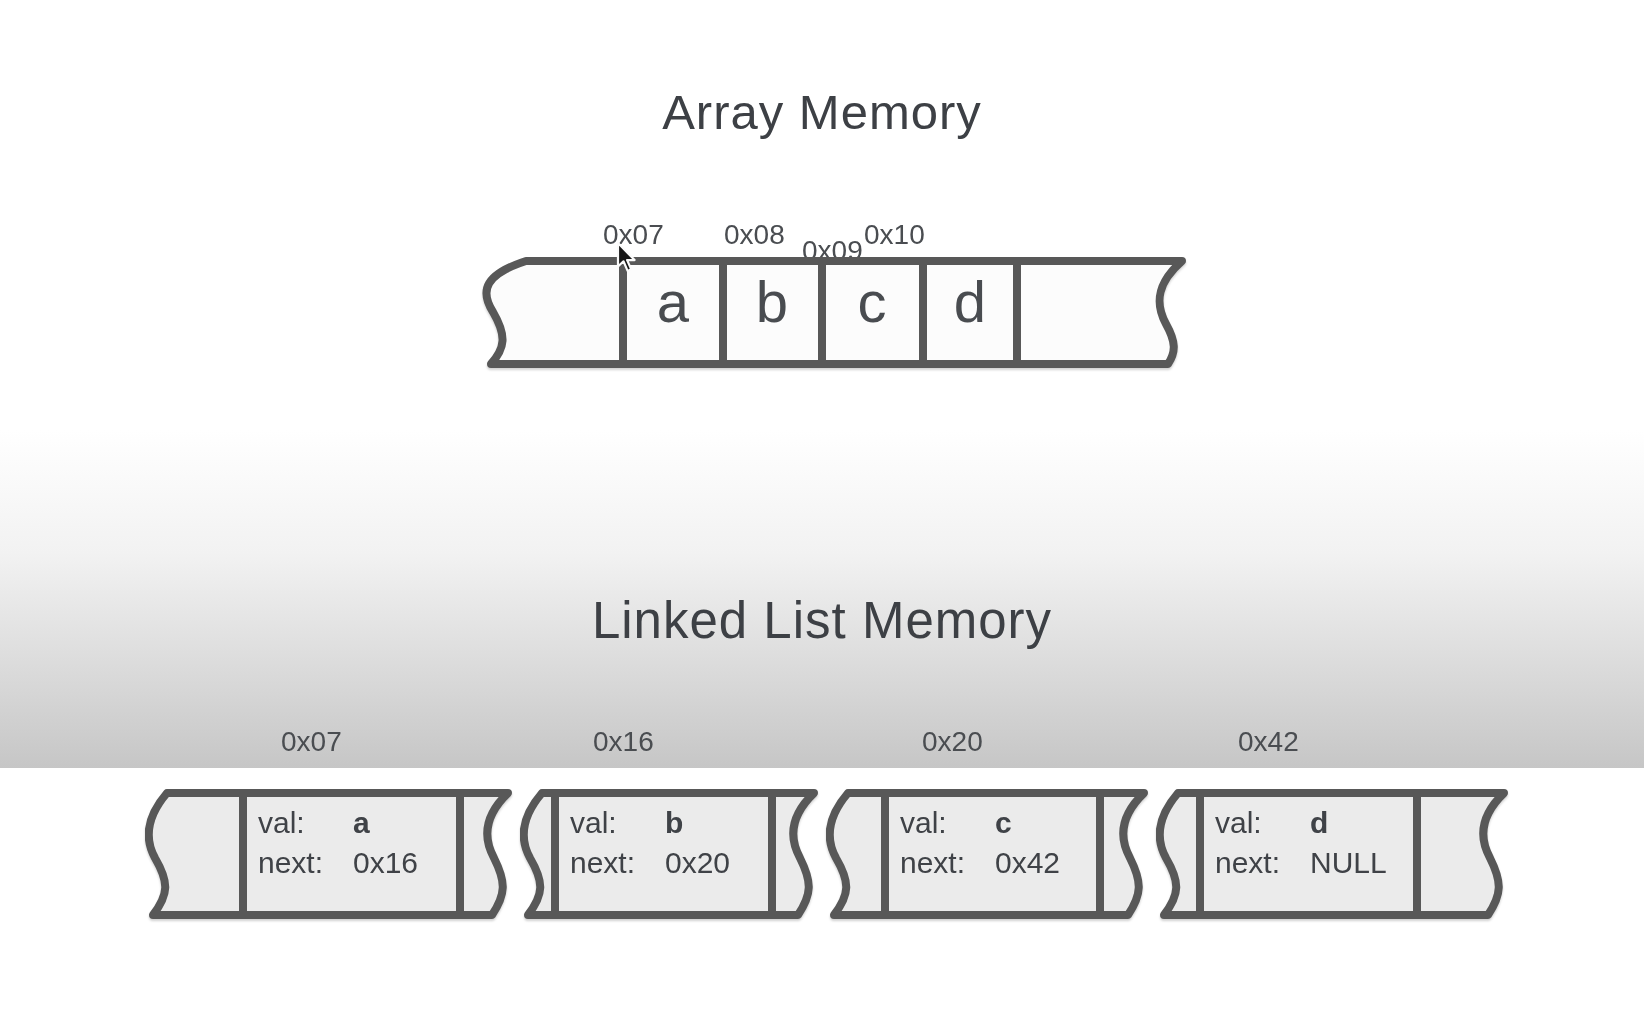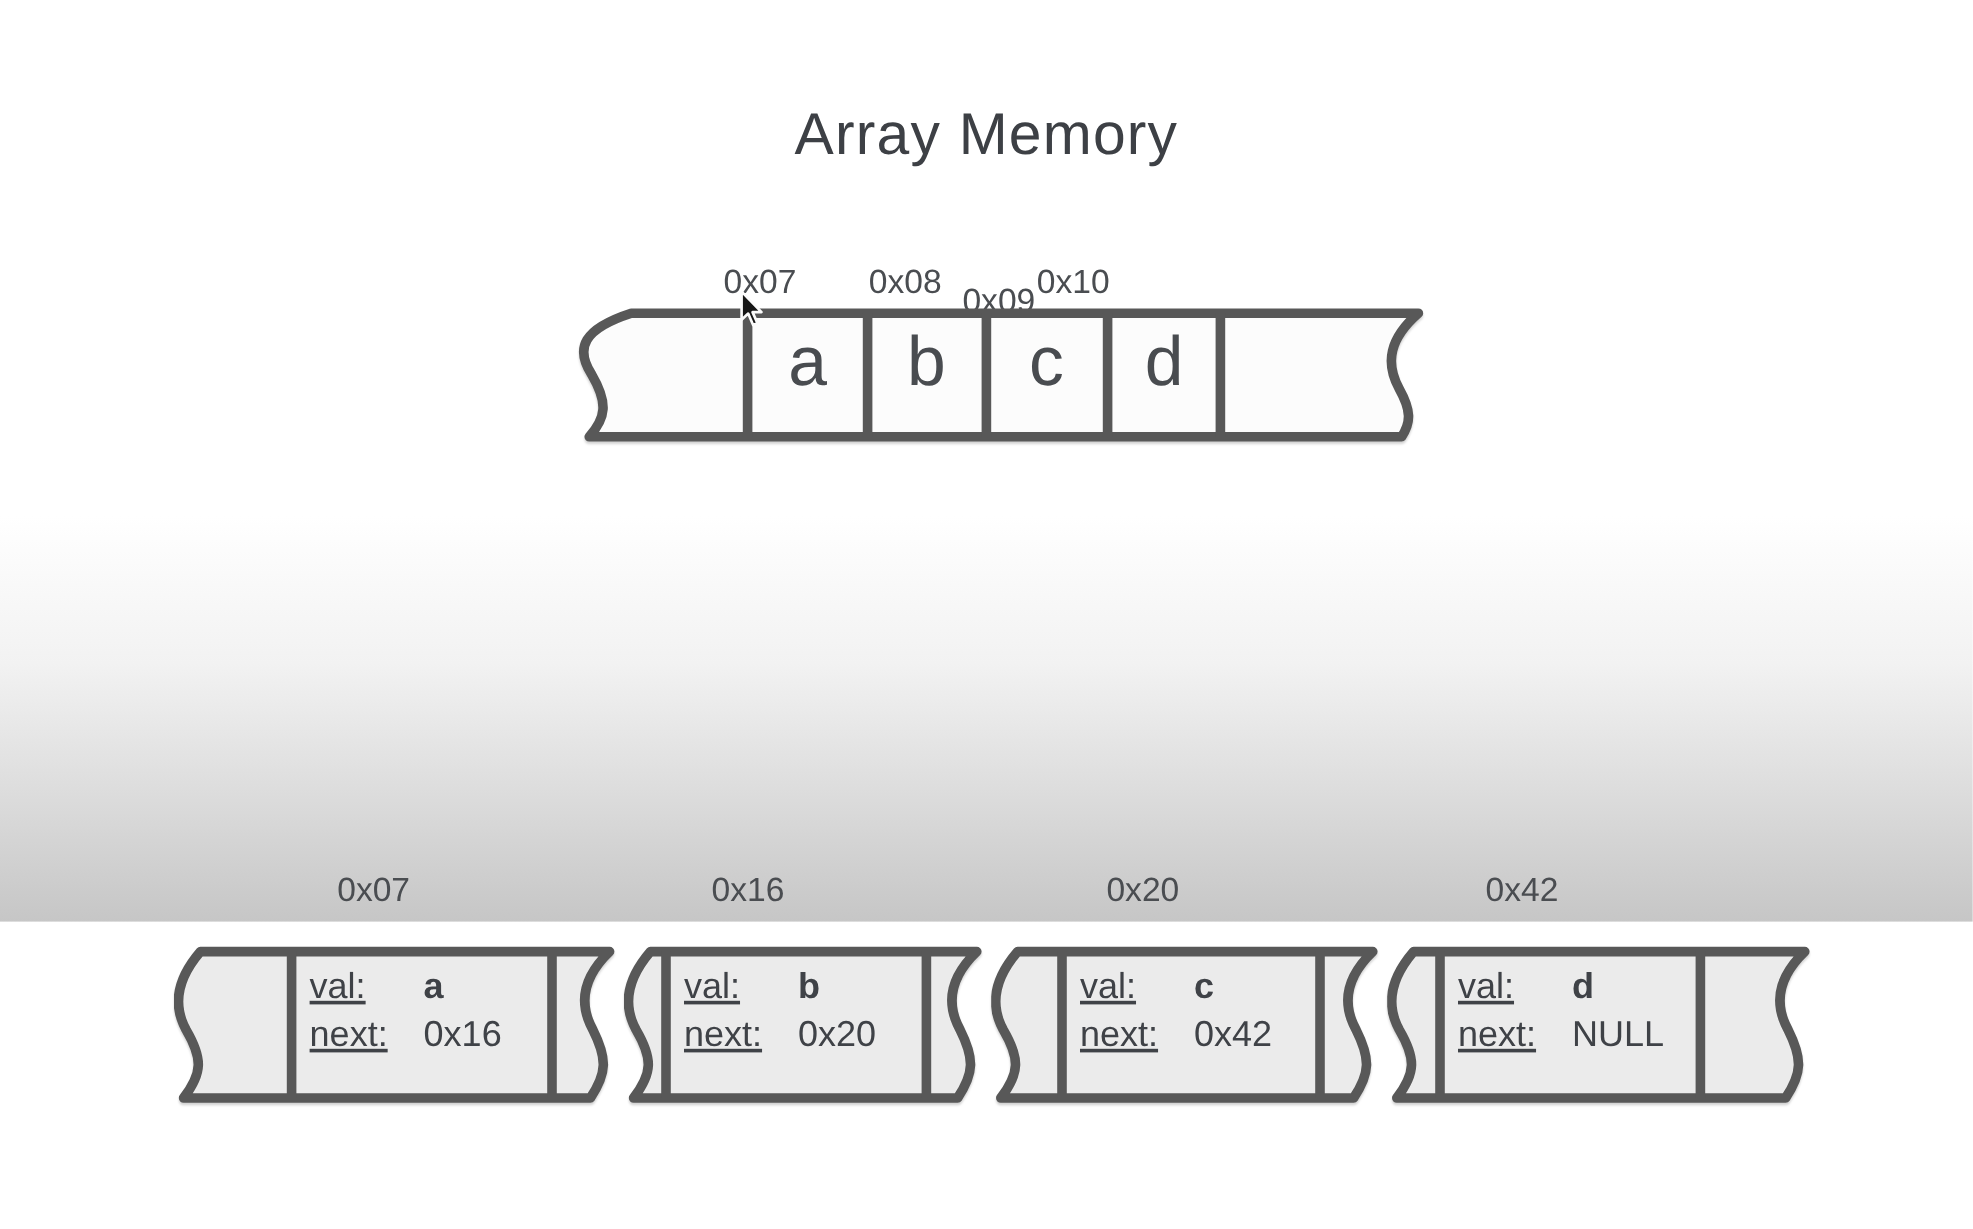--- a/index.html
+++ b/index.html
@@ -24,21 +24,21 @@
   .strip{position:absolute;filter:drop-shadow(0 2px 1px rgba(0,0,0,0.18));}
   .cell-letter{
     position:absolute;width:100px;text-align:center;top:268px;
     font-size:58px;color:#494c50;
   }
   .node-text{
     position:absolute;top:803px;width:200px;
     font-size:30px;color:#3f4247;line-height:40px;
   }
   .node-line{display:flex;}
-  .node-line .lbl{width:95px;text-decoration:underline;}
+  .node-line .lbl{width:95px;}
   .node-line .val-b{font-weight:700;}
   .cursor{position:absolute;left:612px;top:239px;}
 </style>
 </head>
 <body>
 
 <div class="stage">
 
   <h1 class="title array">Array Memory</h1>
 
@@ -58,20 +58,21 @@
     <line x1="547" y1="17" x2="547" y2="120" stroke="#585858" stroke-width="8"></line>
   </svg>
 
   <div>
     <span class="cell-letter" style="left:623px;">a</span>
     <span class="cell-letter" style="left:722px;">b</span>
     <span class="cell-letter" style="left:822px;">c</span>
     <span class="cell-letter" style="left:920px;">d</span>
   </div>
 
+  <h1 class="title ll">Linked List Memory</h1>
 
   <div>
     <span class="addr" style="left:281px;top:726px;">0x07</span>
     <span class="addr" style="left:593px;top:726px;">0x16</span>
     <span class="addr" style="left:922px;top:726px;">0x20</span>
     <span class="addr" style="left:1238px;top:726px;">0x42</span>
   </div>
 
   <svg class="strip" style="left:145px;top:786px;" width="371" height="136" viewBox="0 0 371 136">
     <path d="M 22 7 L 363 7 C 341 28, 337 50, 349 72 C 361 96, 361 108, 347 129 L 8 129 C 24 108, 24 96, 10 72 C -2 50, 4 28, 22 7 Z" fill="#ebebeb" stroke="#585858" stroke-width="8" stroke-linejoin="round"></path>

